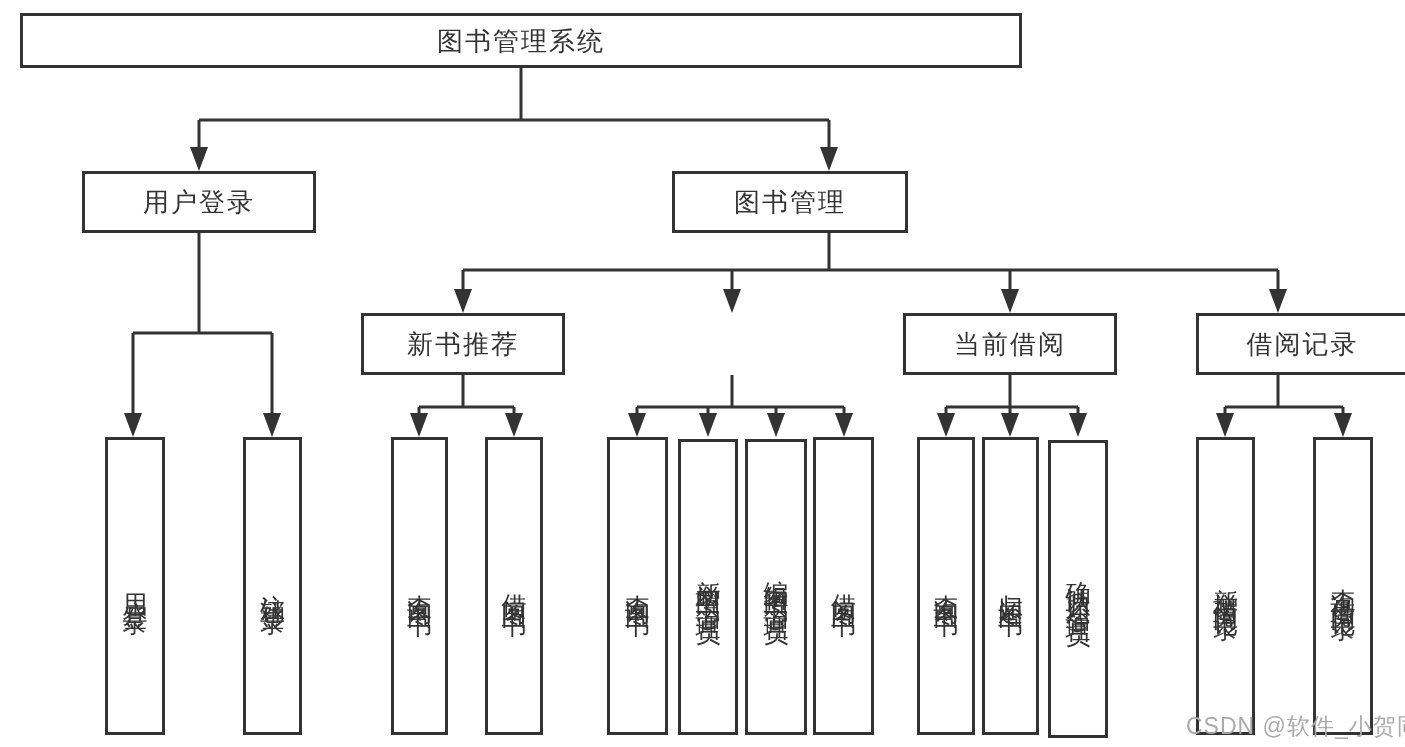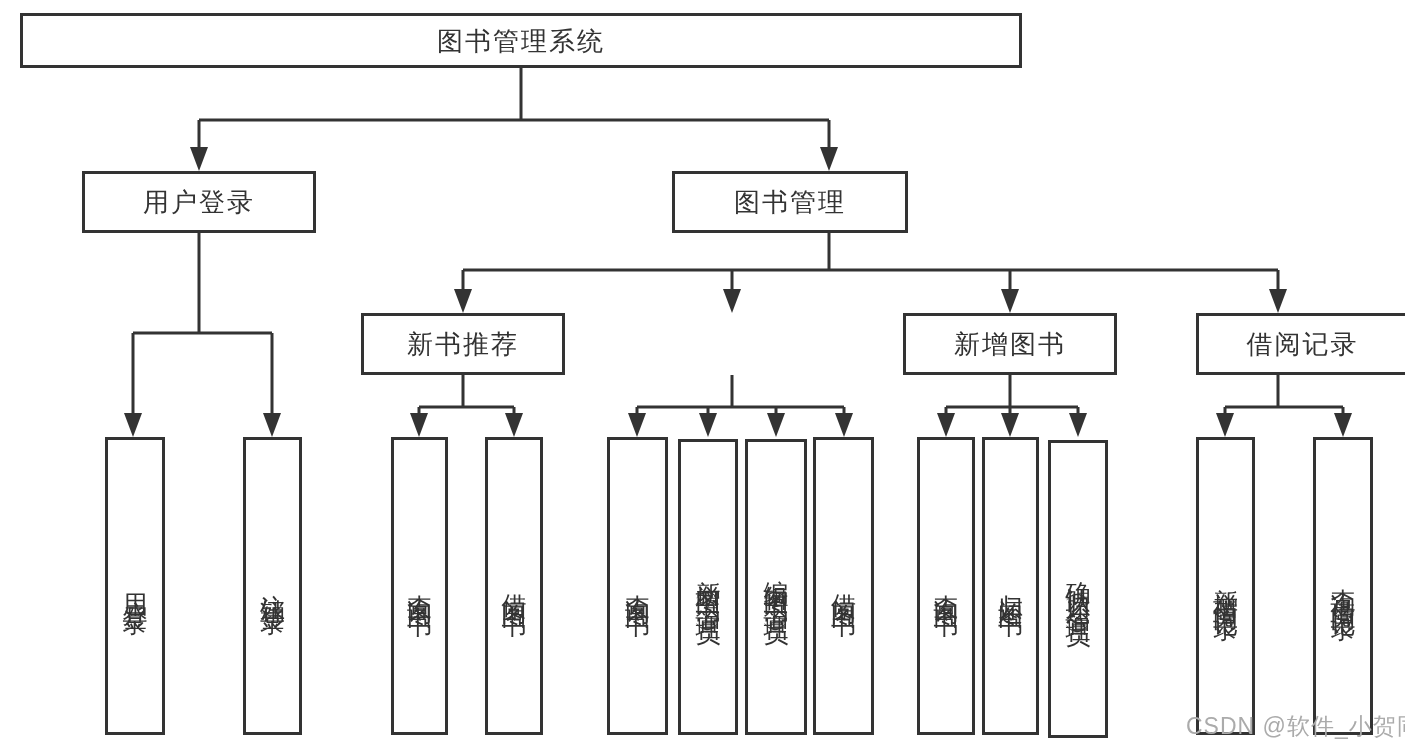--- a/index.html
+++ b/index.html
@@ -104,21 +104,21 @@
     <span class="lbl">用户登录</span>
   </div>
   <div class="hbox" style="left:672px;top:171px;width:236px;height:62px">
     <span class="lbl">图书管理</span>
   </div>
 
   <div class="hbox" style="left:361px;top:313px;width:204px;height:62px">
     <span class="lbl">新书推荐</span>
   </div>
   <div class="hbox" style="left:903px;top:313px;width:214px;height:62px">
-    <span class="lbl">新增图书</span>
+    <span class="lbl">当前借阅</span>
   </div>
   <div class="hbox" style="left:1196px;top:313px;width:213px;height:62px">
     <span class="lbl">借阅记录</span>
   </div>
 
   <div class="vbox" style="left:105px;top:437px;width:60px;height:298px">
     <span class="lbl">用户登录</span>
   </div>
   <div class="vbox" style="left:243px;top:437px;width:59px;height:298px">
     <span class="lbl">注销登录</span>

